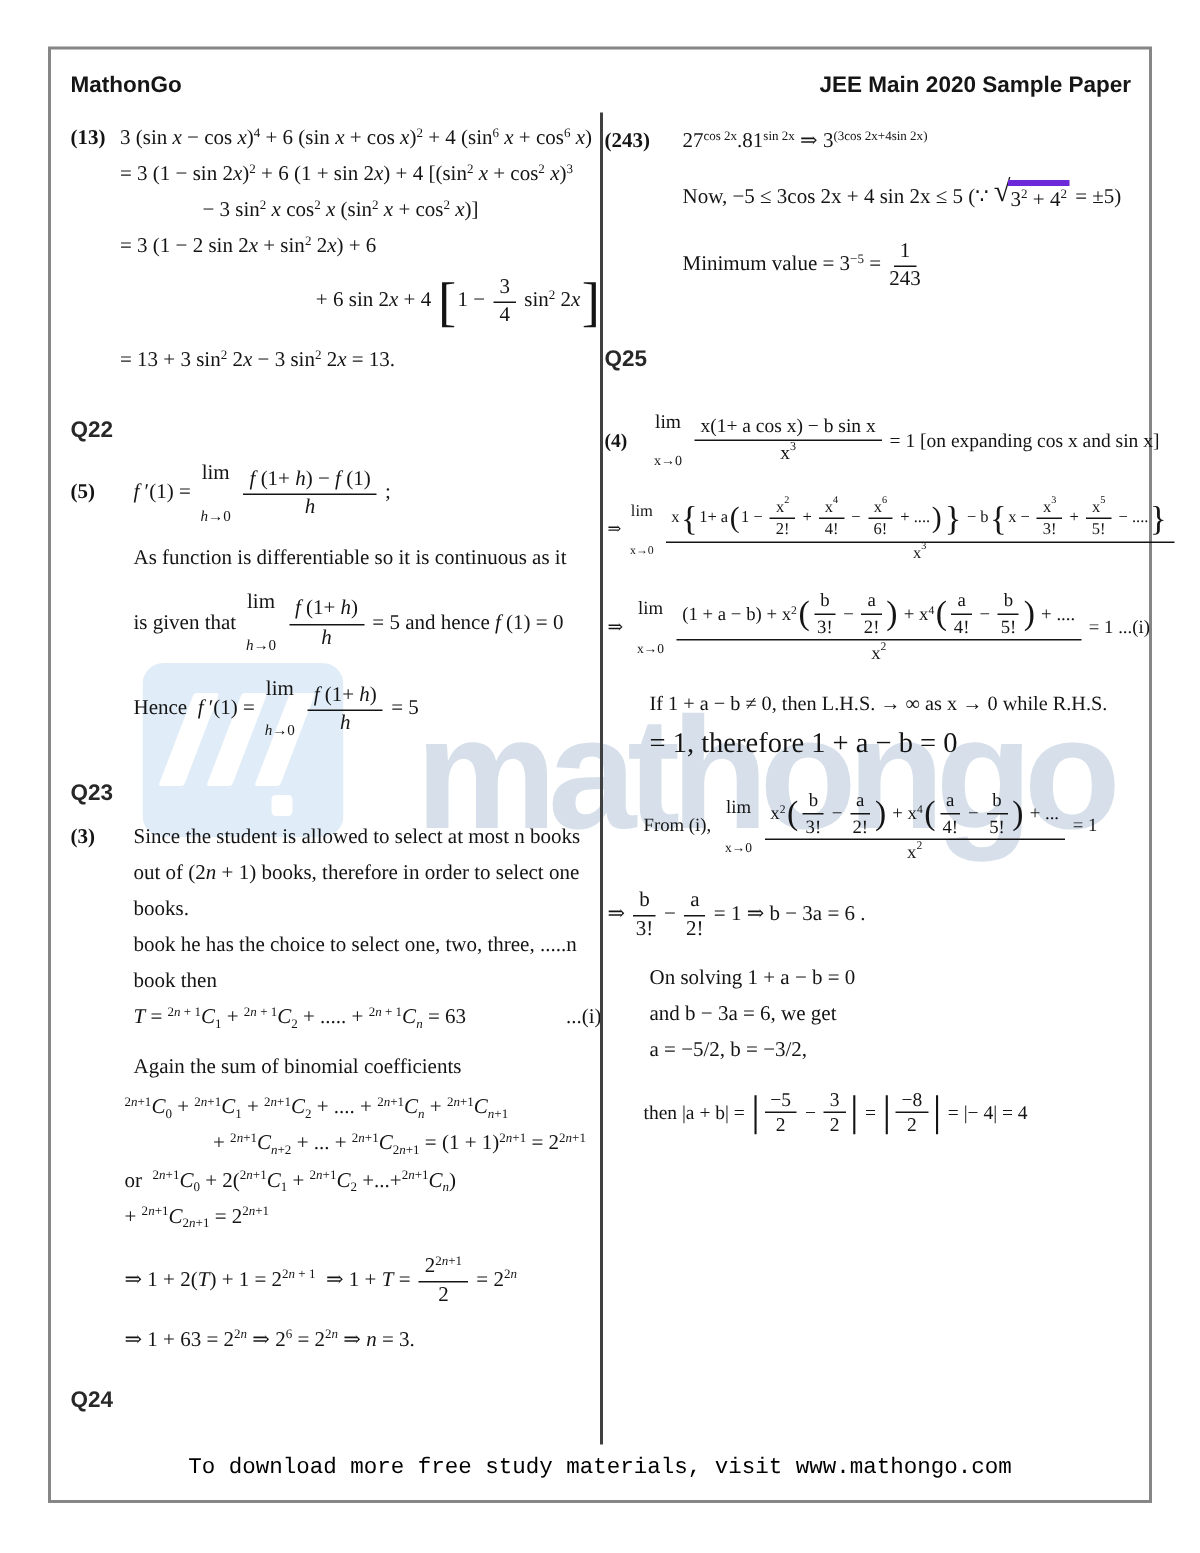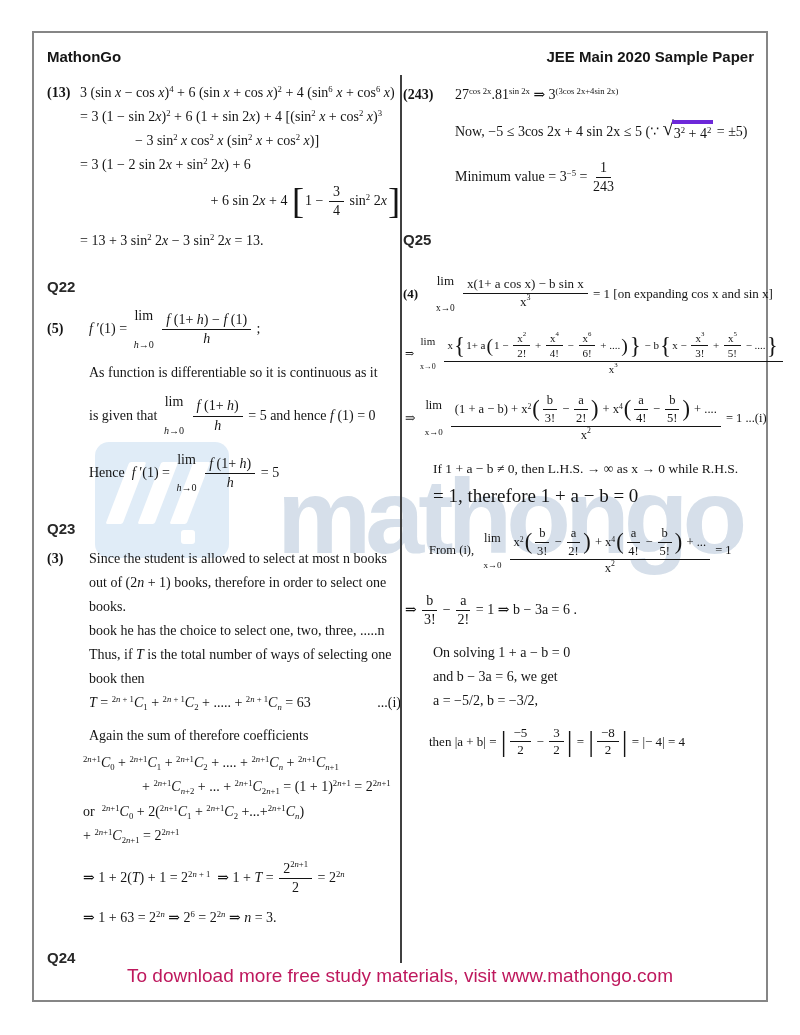--- a/index.html
+++ b/index.html
@@ -39,21 +39,21 @@
   .frac .den{padding-top:1px;display:inline-flex;align-items:center;justify-content:center;white-space:pre;}
   .lim{display:inline-flex;flex-direction:column;align-items:center;line-height:1.05;margin:0 3px;flex:0 0 auto;gap:16px;}
   .lim .b{font-size:0.72em;}
   .big{display:inline-block;font-weight:400;line-height:0.75;margin:0 1px;flex:0 0 auto;}
   .sqrt{display:inline-flex;align-items:flex-start;flex:0 0 auto;}
   .sqrt .rad{font-size:1.45em;line-height:0.85;margin-right:-2px;}
   .sqrt .cnt{border-top:4px solid #6d28d9;padding:1px 2px 0 2px;white-space:pre;}
   .fill{flex:1 1 auto;}
   
   .pfooter{position:absolute;z-index:2;left:0;right:0;bottom:13px;text-align:center;
-           font-family:Liberation Sans, sans-serif;font-size:19px;color:#be185d;}
+           font-family:Liberation Mono, monospace;font-size:15px;color:#000000;}
 </style>
 </head>
 <body>
 
 <div class="page">
 
   <div class="watermark">
     <svg class="wm-logo" viewBox="0 0 134 116" aria-hidden="true">
       <rect x="0" y="0" width="134" height="116" rx="14" fill="#dbe9f6"></rect>
       <g fill="#ffffff" transform="translate(12,0) skewX(-21)">
@@ -86,24 +86,23 @@
         <div class="fline" style="margin-top: 12px; padding-left: 42px;"><span>As function is differentiable so it is continuous as it</span></div>
         <div class="fline" style="margin-top: 12px; padding-left: 42px;"><span>is given that </span><span class="lim"><span>lim</span><span class="b"><i>h</i>→0</span></span><span> </span><span class="frac"><span class="num"><i>f</i> (1+ <i>h</i>)</span><span class="den"><i>h</i></span></span><span> = 5 and hence <i>f</i> (1) = 0</span></div>
         <div class="fline" style="margin-top: 16px; padding-left: 42px;"><span>Hence  <i>f</i> ′(1) = </span><span class="lim"><span>lim</span><span class="b"><i>h</i>→0</span></span><span> </span><span class="frac"><span class="num"><i>f</i> (1+ <i>h</i>)</span><span class="den"><i>h</i></span></span><span> = 5</span></div>
       </div>
       <div class="qhead" style="margin-top: 26px;">Q23</div>
       <div class="solution" style="margin-top: 12px;">
         <div class="fline"><span class="slabel" style="width: 42px;">(3)</span><span>Since the student is allowed to select at most n books</span></div>
         <div class="fline" style="padding-left: 42px;"><span>out of (2<i>n</i> + 1) books, therefore in order to select one</span></div>
         <div class="fline" style="padding-left: 42px;"><span>books.</span></div>
         <div class="fline" style="padding-left: 42px;"><span>book he has the choice to select one, two, three, .....n</span></div>
-        <div class="fline" style="padding-left: 42px;"><span>Thus, if <i>T</i> is the total number of ways of selecting one</span></div>
         <div class="fline" style="padding-left: 42px;"><span>book then</span></div>
         <div class="fline" style="padding-left: 42px;"><span><i>T</i> = <sup>2<i>n</i> + 1</sup><i>C</i><sub>1</sub> + <sup>2<i>n</i> + 1</sup><i>C</i><sub>2</sub> + ..... + <sup>2<i>n</i> + 1</sup><i>C</i><sub><i>n</i></sub> = 63</span><span class="fill"></span><span>...(i)</span></div>
-        <div class="fline" style="margin-top: 12px; padding-left: 42px;"><span>Again the sum of therefore coefficients</span></div>
+        <div class="fline" style="margin-top: 12px; padding-left: 42px;"><span>Again the sum of binomial coefficients</span></div>
         <div class="fline" style="margin-top: 6px; padding-left: 36px;"><span><sup>2<i>n</i>+1</sup><i>C</i><sub>0</sub> + <sup>2<i>n</i>+1</sup><i>C</i><sub>1</sub> + <sup>2<i>n</i>+1</sup><i>C</i><sub>2</sub> + .... + <sup>2<i>n</i>+1</sup><i>C</i><sub><i>n</i></sub> + <sup>2<i>n</i>+1</sup><i>C</i><sub><i>n</i>+1</sub></span></div>
         <div class="fline" style="padding-left: 95px;"><span>+ <sup>2<i>n</i>+1</sup><i>C</i><sub><i>n</i>+2</sub> + ... + <sup>2<i>n</i>+1</sup><i>C</i><sub>2<i>n</i>+1</sub> = (1 + 1)<sup>2<i>n</i>+1</sup> = 2<sup>2<i>n</i>+1</sup></span></div>
         <div class="fline" style="margin-top: 4px; padding-left: 36px;"><span>or  <sup>2<i>n</i>+1</sup><i>C</i><sub>0</sub> + 2(<sup>2<i>n</i>+1</sup><i>C</i><sub>1</sub> + <sup>2<i>n</i>+1</sup><i>C</i><sub>2</sub> +...+<sup>2<i>n</i>+1</sup><i>C</i><sub><i>n</i></sub>)</span></div>
         <div class="fline" style="padding-left: 36px;"><span>+ <sup>2<i>n</i>+1</sup><i>C</i><sub>2<i>n</i>+1</sub> = 2<sup>2<i>n</i>+1</sup></span></div>
         <div class="fline" style="margin-top: 14px; padding-left: 36px;"><span>⇒ 1 + 2(<i>T</i>) + 1 = 2<sup>2<i>n</i> + 1</sup>  ⇒ 1 + <i>T</i> = </span><span class="frac"><span class="num">2<sup>2<i>n</i>+1</sup></span><span class="den">2</span></span><span> = 2<sup>2<i>n</i></sup></span></div>
         <div class="fline" style="margin-top: 12px; padding-left: 36px;"><span>⇒ 1 + 63 = 2<sup>2<i>n</i></sup> ⇒ 2<sup>6</sup> = 2<sup>2<i>n</i></sup> ⇒ <i>n</i> = 3.</span></div>
       </div>
       <div class="qhead" style="margin-top: 20px;">Q24</div>
     </div>
   <div class="divider"></div>

